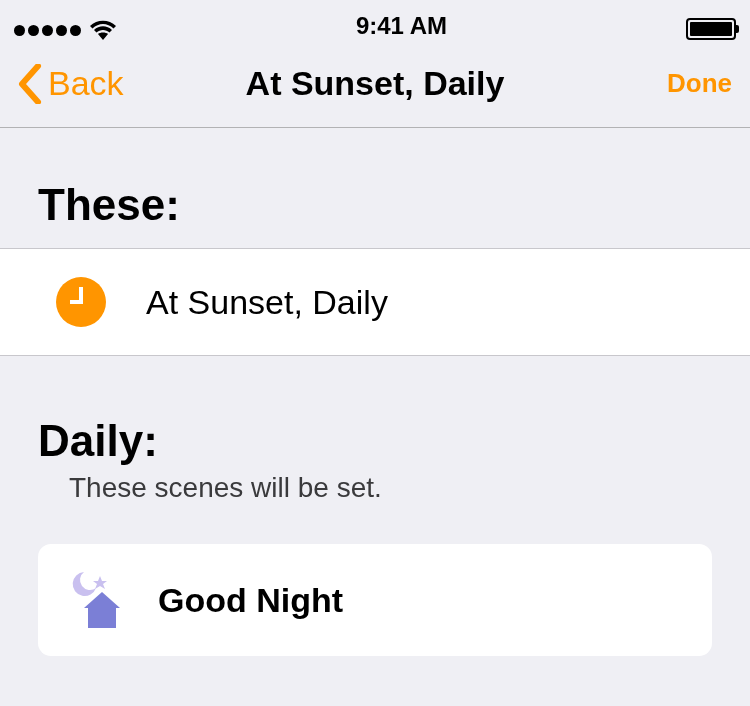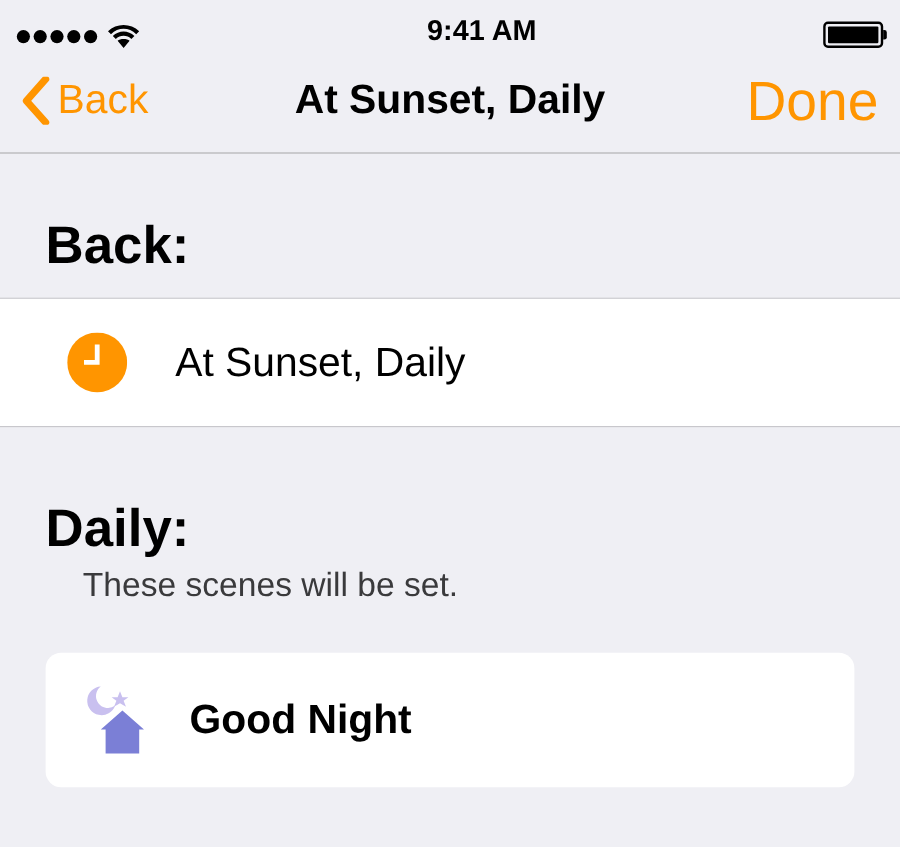--- a/index.html
+++ b/index.html
@@ -96,22 +96,22 @@
     .nav-title {
       font-size: 34px;
       font-weight: 700;
       color: #000;
       position: absolute;
       left: 50%;
       transform: translateX(-50%);
     }
     .nav-done {
       color: #ff9500;
-      font-size: 46px;
-      font-weight: 400;
+      font-size: 26px;
+      font-weight: 700;
     }
     
     .section-header {
       padding: 52px 38px 18px 38px;
     }
     .section-title {
       font-size: 44px;
       font-weight: 700;
       color: #000;
     }
@@ -194,21 +194,21 @@
     <svg class="chevron-left" viewBox="0 0 24 40">
       <polyline points="20,2 4,20 20,38" fill="none" stroke="#ff9500" stroke-width="6" stroke-linecap="round" stroke-linejoin="round"></polyline>
     </svg>
     <span>Back</span>
   </div>
   <div class="nav-title">At Sunset, Daily</div>
   <div class="nav-done">Done</div>
 </div>
 
 <div class="section-header">
-  <div class="section-title">Back:</div>
+  <div class="section-title">These:</div>
 </div>
 <div class="when-row">
   <svg class="clock-icon" viewBox="0 0 50 50">
     <circle cx="25" cy="25" r="25" fill="#ff9500"></circle>
     <polyline points="25,10 25,25 14,25" fill="none" stroke="#fff" stroke-width="4" stroke-linecap="butt"></polyline>
   </svg>
   <div class="when-text">At Sunset, Daily</div>
 </div>
 
 <div class="section-header" style="padding-top:60px;">

